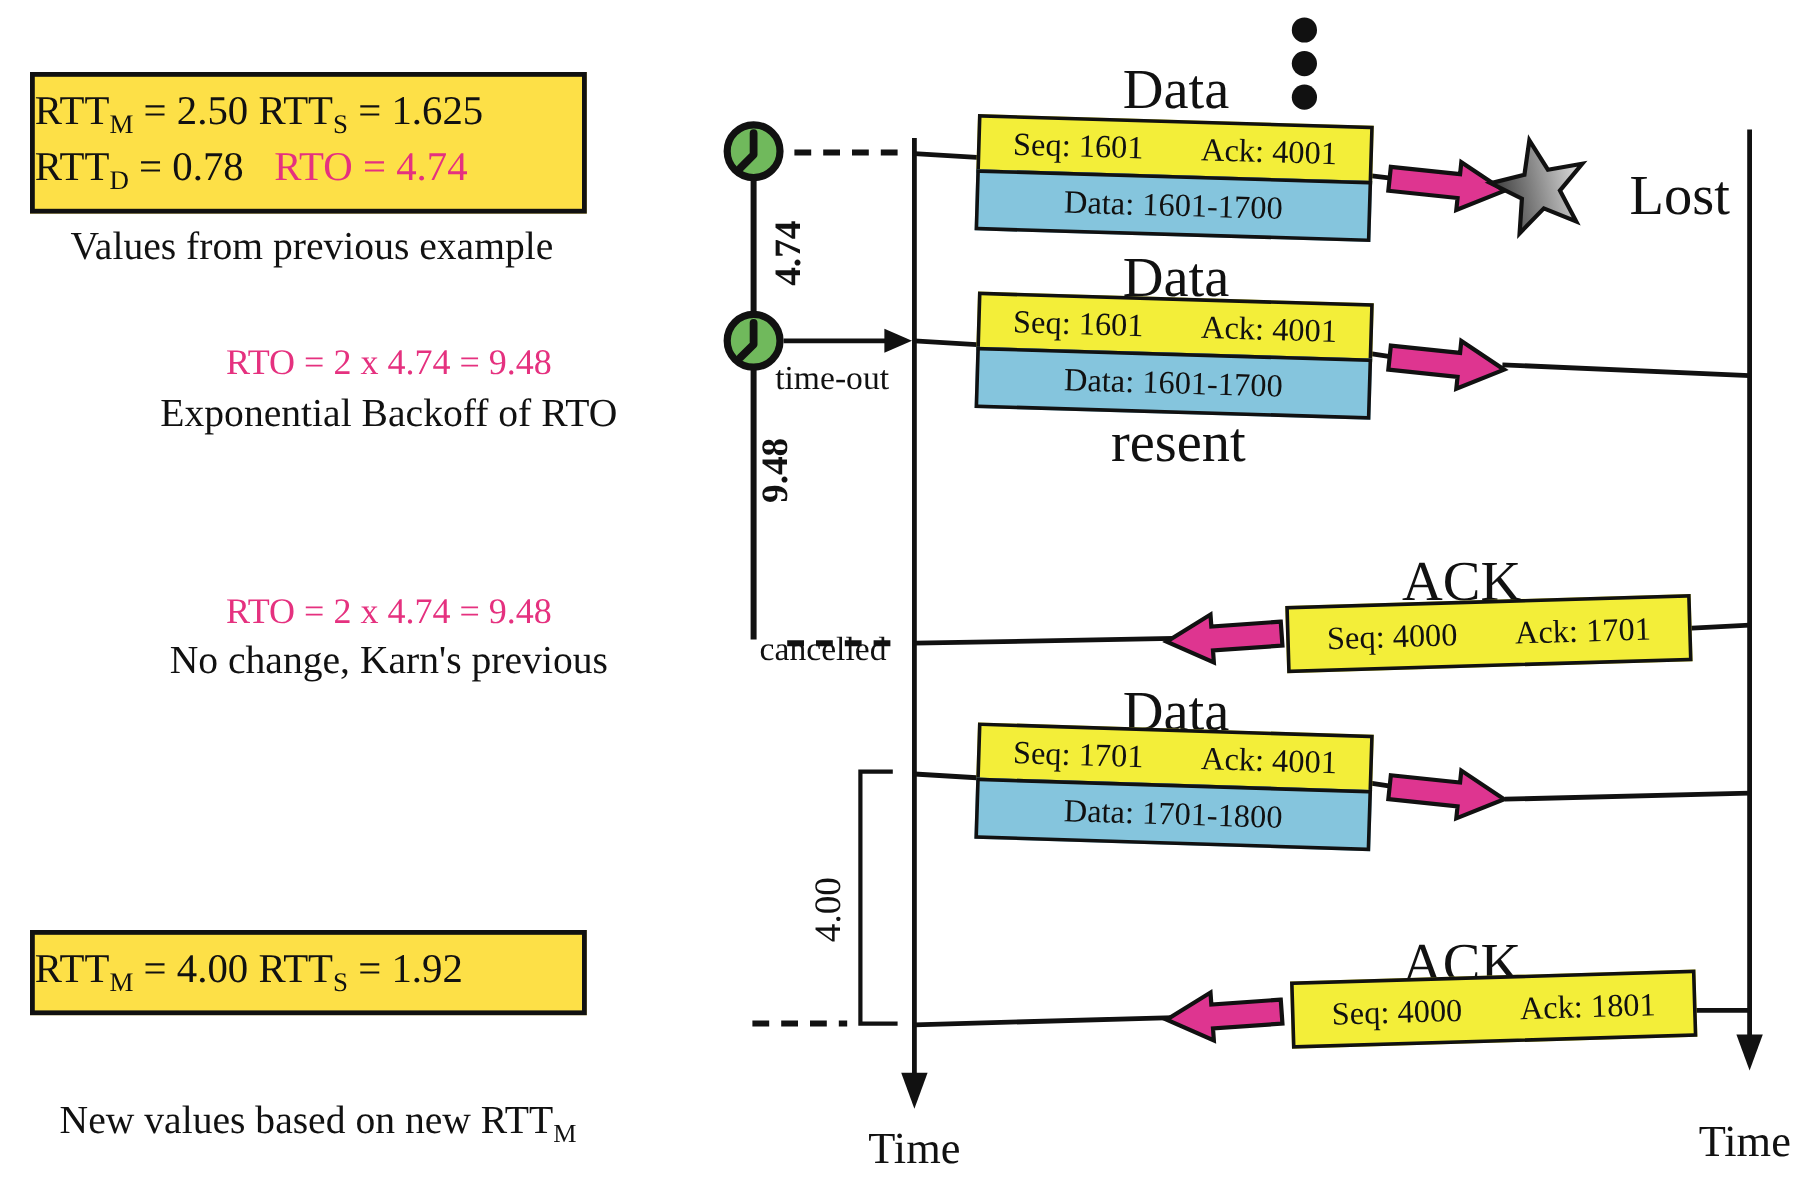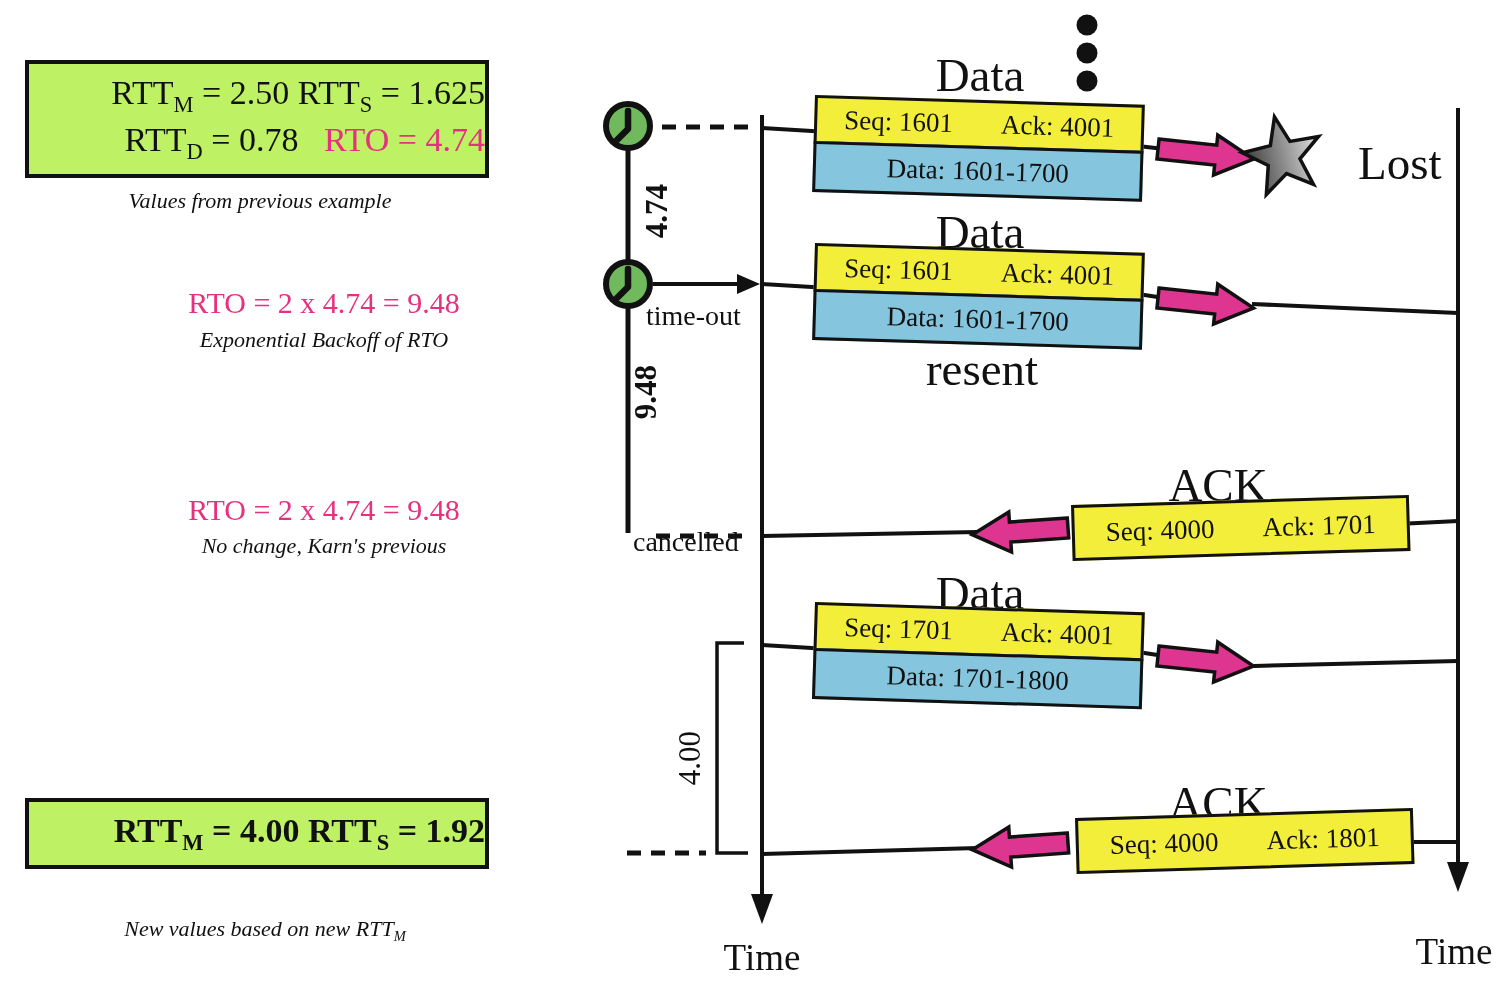--- a/index.html
+++ b/index.html
@@ -3,24 +3,24 @@
 <meta charset="utf-8">
 <style>
   html,body{margin:0;padding:0;background:#ffffff;}
   #canvas{
     position:relative;width:1508px;height:988px;background:#ffffff;overflow:hidden;
     font-family:"Liberation Serif","DejaVu Serif",serif;color:#111;
   }
   .abs{position:absolute;}
   .center{text-align:center;}
   .pink{color:#e5317f;}
-  .note-box{border:4px solid #111;text-align:right;padding:6px 0 10px 0;background:#bef264;}
+  .note-box{border:4px solid #111;text-align:left;padding:6px 0 10px 0;background:#fde047;}
   .note-line{font-size:34px;line-height:1.38;white-space:pre;}
   .formula{font-size:30px;white-space:pre;}
-  .caption{font-size:22px;font-style:italic;}
+  .caption{font-size:33px;}
   sub{font-size:0.66em;line-height:0;}
   .packet{position:absolute;width:330px;transform-origin:left top;}
   .prow{height:43px;border:3px solid #111;display:flex;align-items:center;justify-content:center;
         gap:48px;font-size:27px;background:#f3ee39;}
   .prow.blue{background:#85c5dd;margin-top:-3px;height:45px;}
   .ackbox{position:absolute;width:332px;height:50px;border:3px solid #111;background:#f3ee39;
           display:flex;align-items:center;justify-content:center;gap:48px;font-size:27px;
           transform-origin:left top;}
   .ptitle{position:absolute;transform:translateX(-50%);font-size:47px;white-space:nowrap;}
   .vlabel{position:absolute;transform:translate(-50%,-50%) rotate(-90deg);font-size:31px;white-space:nowrap;}
@@ -114,21 +114,21 @@
     <div class="note-line"><span>RTT</span><sub>D</sub><span> = 0.78   </span><span style="color: rgb(229, 49, 127);">RTO = 4.74</span></div>
   </div>
   <div class="abs caption center" style="left:10px;top:188px;width:500px;">Values from previous example</div>
 
   <div class="abs formula pink center" style="left:64px;top:286px;width:520px;">RTO = 2 x 4.74 = 9.48</div>
   <div class="abs caption center" style="left:64px;top:327px;width:520px;">Exponential Backoff of RTO</div>
 
   <div class="abs formula pink center" style="left:64px;top:493px;width:520px;">RTO = 2 x 4.74 = 9.48</div>
   <div class="abs caption center" style="left:64px;top:533px;width:520px;">No change, Karn's previous</div>
 
-  <div class="abs note-box" style="left:25px;top:798px;width:456px;font-weight:bold;">
+  <div class="abs note-box" style="left:25px;top:775px;width:456px;">
     <div class="note-line"><span>RTT</span><sub>M</sub><span> = 4.00 RTT</span><sub>S</sub><span> = 1.92</span></div>
   </div>
   <div class="abs caption center" style="left:0px;top:916px;width:530px;"><span>New values based on new RTT</span><sub>M</sub></div>
 
   <div class="vlabel bold" style="left:657px;top:211px;">4.74</div>
   <div class="vlabel bold" style="left:646px;top:392px;">9.48</div>
   <div class="vlabel" style="left:690px;top:758px;">4.00</div>
   <div class="small-label" style="left:646px;top:300px;">time-out</div>
   <div class="small-label" style="left:633px;top:498px;margin-top:28px;">cancelled</div>
 

